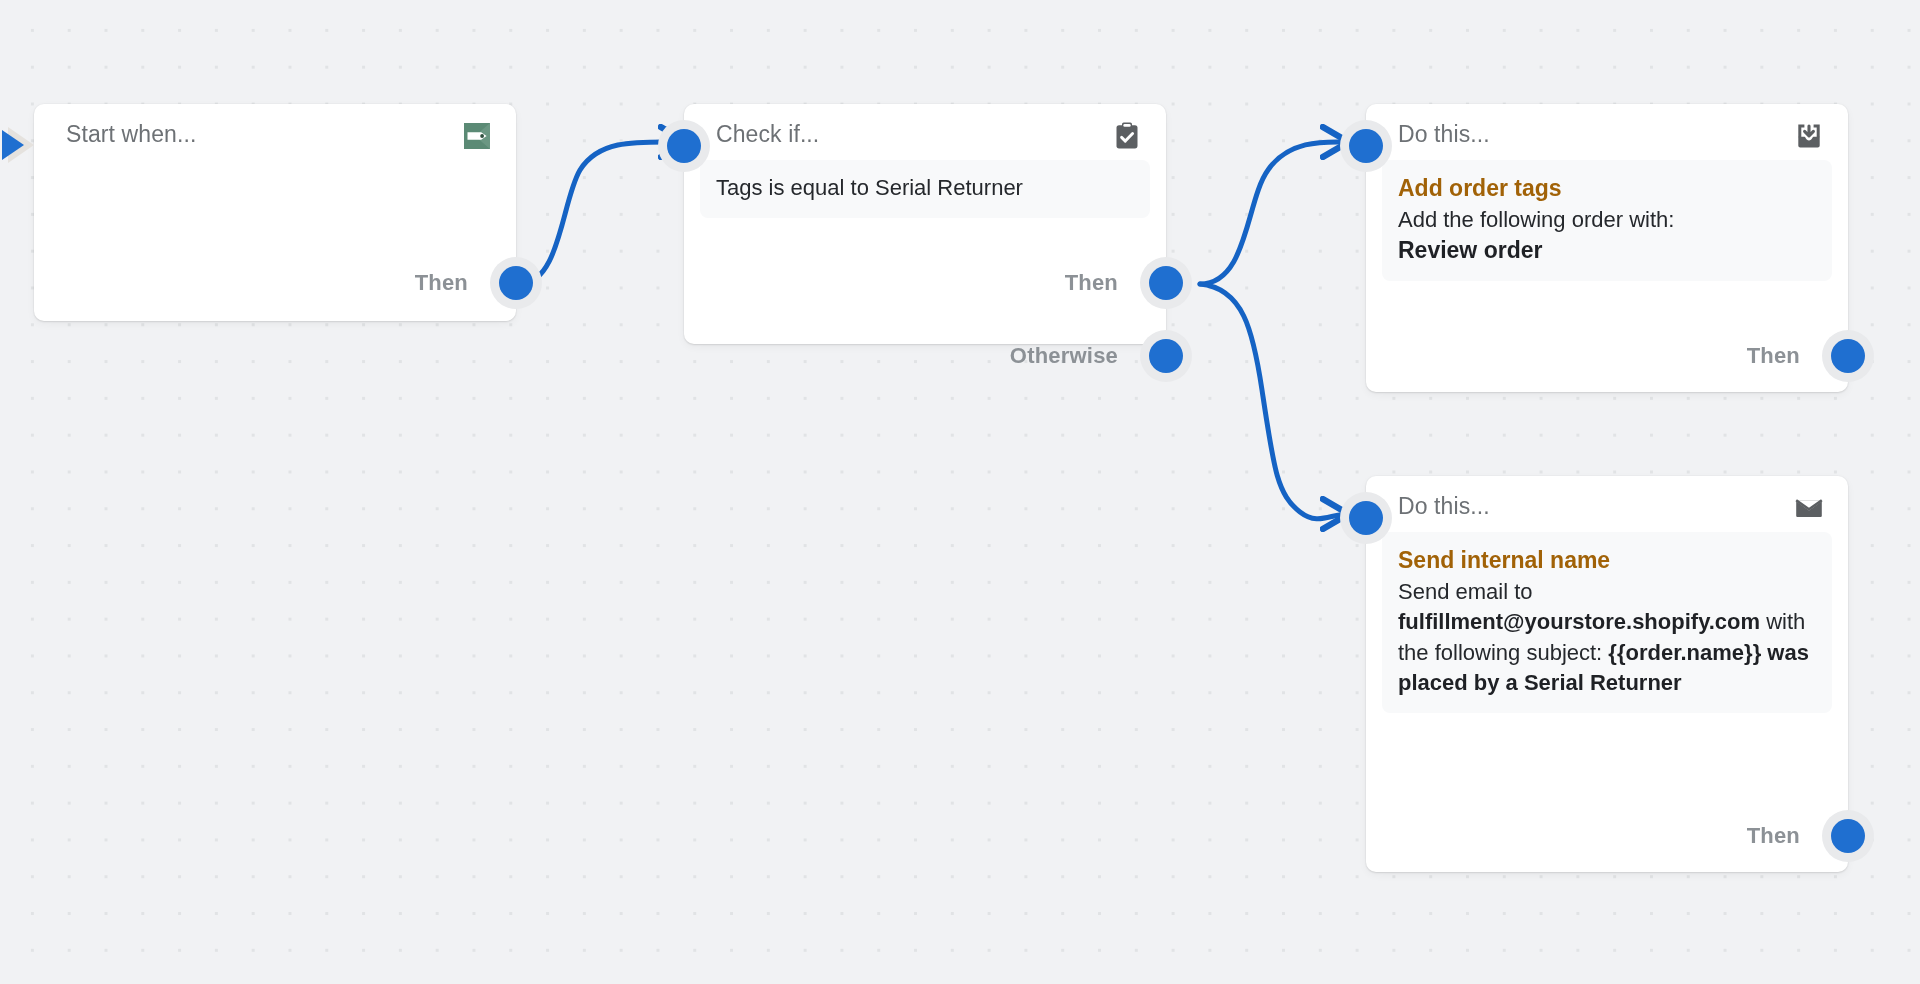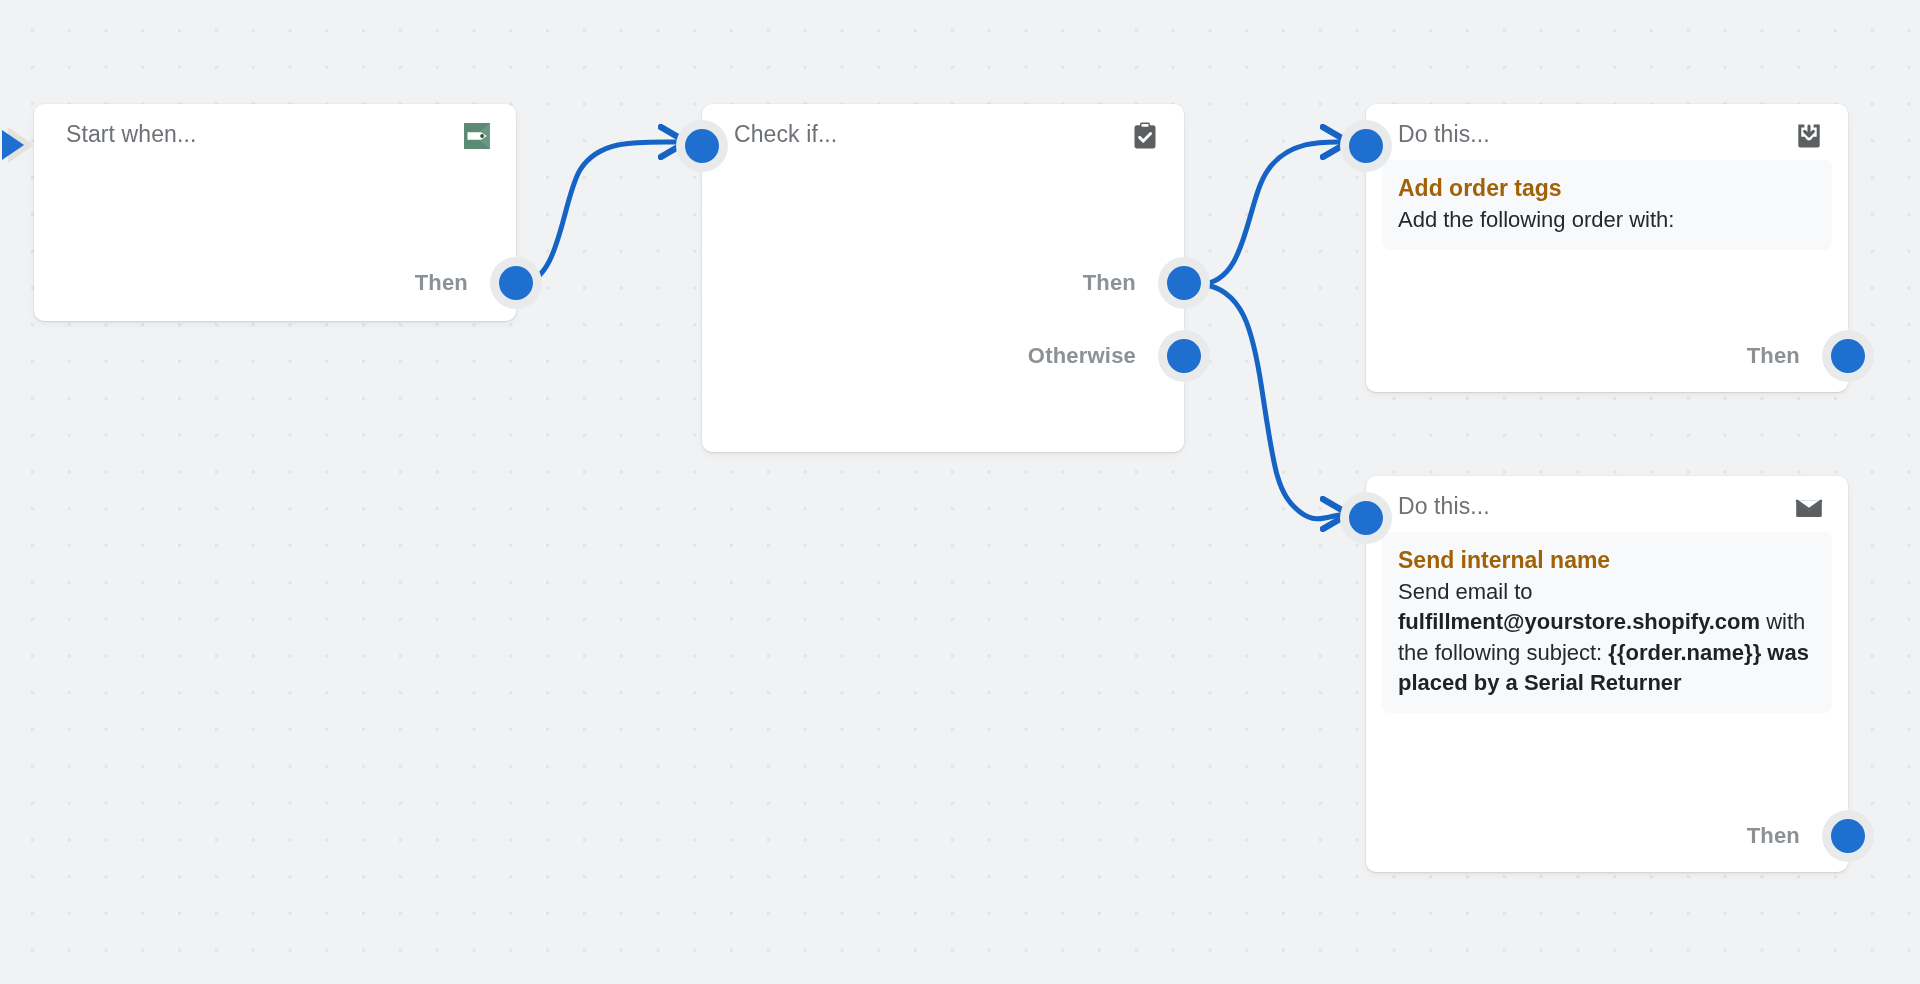--- a/index.html
+++ b/index.html
@@ -189,34 +189,37 @@
       </span>
     </div>
 
 
     <div class="port-row" style="top:159px; right:0;">
       <span class="port-label">Then</span>
       <span class="port"></span>
     </div>
   </div>
 
-  <div class="card" style="left:702px; top:104px; width:482px; height:348px;">
+  <div class="card" style="left:684px; top:104px; width:482px; height:240px;">
 
     <div class="card-head">
       <span class="card-head-title">Check if...</span>
       <span class="card-icon">
         <svg width="30" height="30" viewBox="0 0 30 30">
           <rect x="4.5" y="4.2" width="21" height="23.2" rx="2.6" fill="#5c5f62"></rect>
           <rect x="10" y="1.6" width="10" height="5.2" rx="1.7" fill="#5c5f62"></rect>
           <rect x="11.3" y="3.1" width="7.4" height="2.6" rx="1.3" fill="#ffffff"></rect>
           <path d="M9.6 16.4 L13.3 20.1 L20.6 12.5" fill="none" stroke="#ffffff" stroke-width="2.9" stroke-linecap="round" stroke-linejoin="round"></path>
         </svg>
       </span>
     </div>
 
+    <div class="card-body">
+      <div class="body-plain">Tags is equal to Serial Returner</div>
+    </div>
 
     <div class="port-in-wrap" style="top:22px; left:0;">
       <span class="port in"></span>
     </div>
 
     <div class="port-row" style="top:159px; right:0;">
       <span class="port-label">Then</span>
       <span class="port"></span>
     </div>
 
@@ -239,20 +242,21 @@
                    C25.7 25.6 24.9 26.4 23.7 26.4 H6.3
                    C5.1 26.4 4.3 25.6 4.3 24.4 Z" fill="#5c5f62"></path>
           <path d="M15 5.1 V14.2 M10.6 10.3 L15 14.8 L19.4 10.3" fill="none" stroke="#5c5f62" stroke-width="3.1" stroke-linecap="round" stroke-linejoin="round"></path>
         </svg>
       </span>
     </div>
 
     <div class="card-body">
       <div class="body-title">Add order tags</div>
       <div class="body-plain">Add the following order with:</div>
+      <div class="body-strong">Review order</div>
     </div>
 
     <div class="port-in-wrap" style="top:22px; left:0;">
       <span class="port in"></span>
     </div>
 
     <div class="port-row" style="top:232px; right:0;">
       <span class="port-label">Then</span>
       <span class="port"></span>
     </div>

